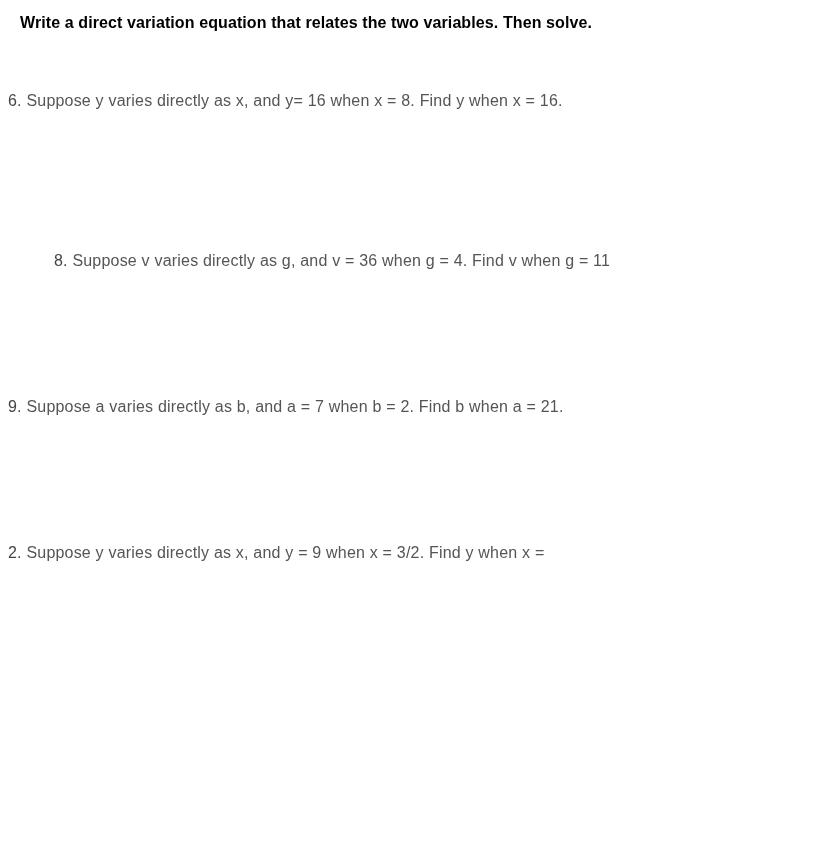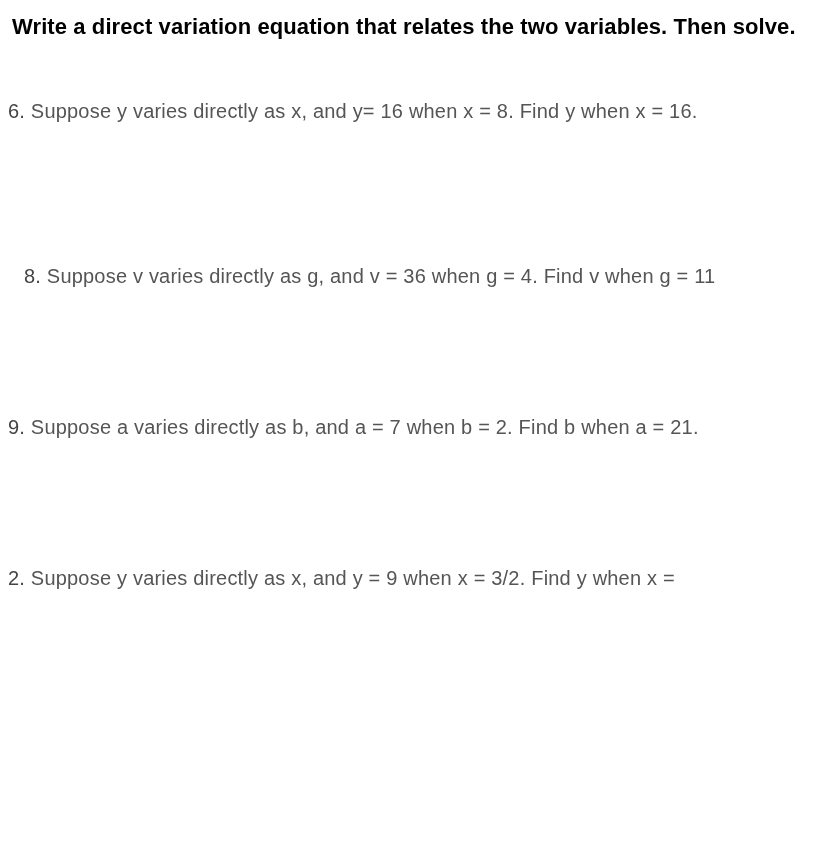--- a/index.html
+++ b/index.html
@@ -9,37 +9,37 @@
     }
     body {
       background: #ffffff;
       font-family: Arial, Helvetica, sans-serif;
       width: 821px;
       height: 844px;
       padding: 0;
     }
     .instructions {
       font-weight: bold;
-      font-size: 22px;
+      font-size: 16px;
       color: #000000;
-      padding: 14px 0 0 12px;
+      padding: 14px 0 0 20px;
       letter-spacing: 0.1px;
     }
     .problems {
       padding-top: 28px;
     }
     .problem {
-      font-size: 20px;
+      font-size: 16px;
       color: #555555;
       font-family: Verdana, Geneva, sans-serif;
       letter-spacing: 0.2px;
     }
     .p6 { padding: 32px 0 0 8px; }
     .p7 { padding: 140px 0 0 4px; }
-    .p8 { padding: 142px 0 0 24px; }
+    .p8 { padding: 142px 0 0 8px; margin-left: 46px; }
     .p9 { padding: 128px 0 0 8px; }
     .p10 { padding: 128px 0 0 8px; }
     .num {
       color: #444444;
     }
   </style>
 </head>
 <body>
 
 <div class="instructions">Write a direct variation equation that relates the two variables.  Then solve.</div>

